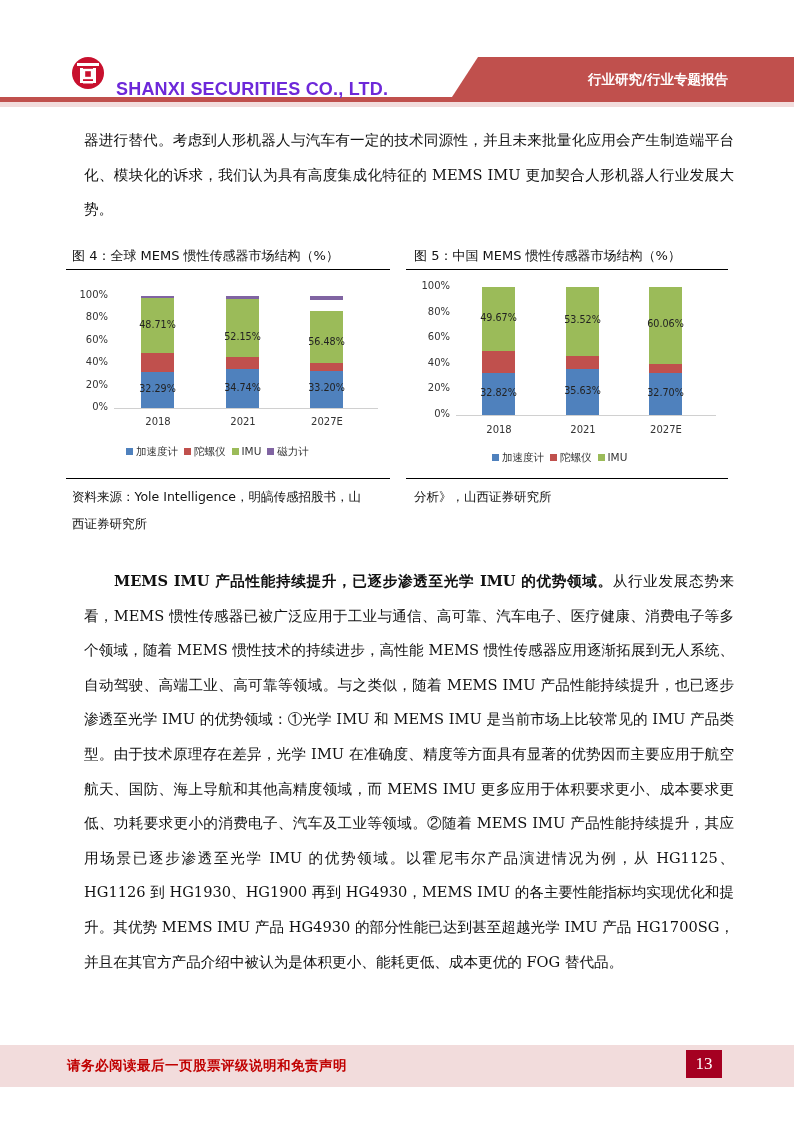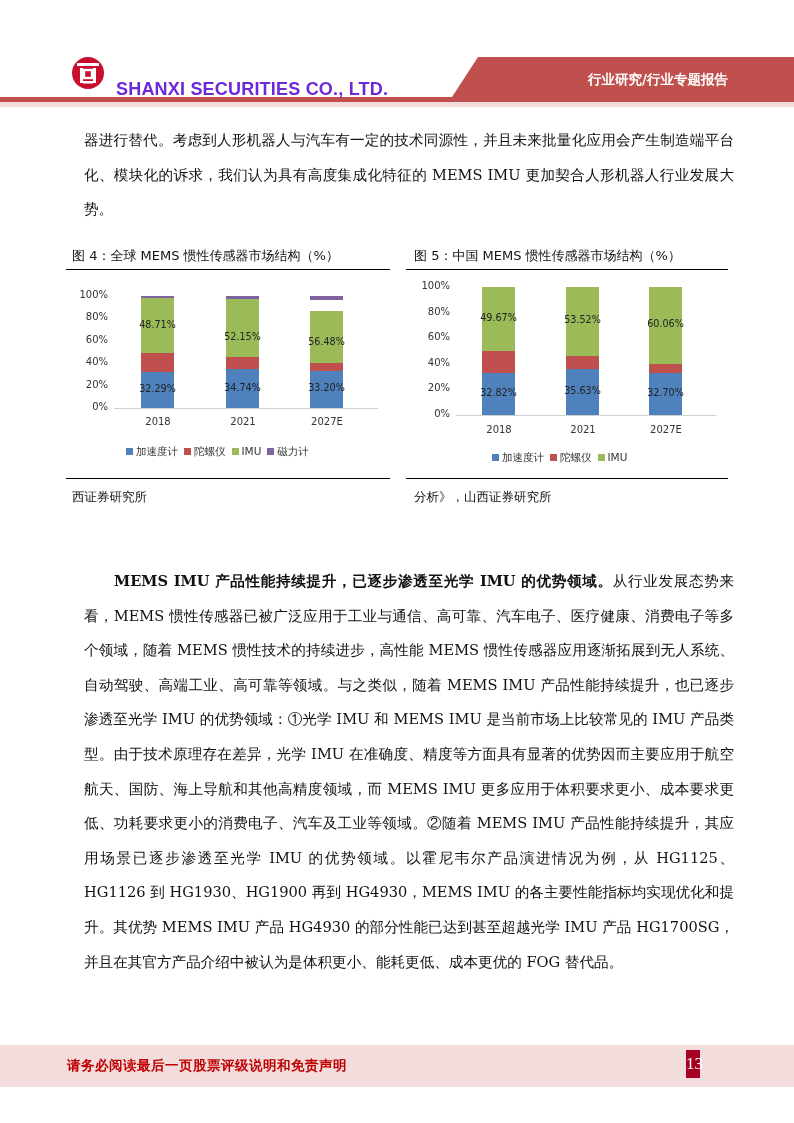--- a/index.html
+++ b/index.html
@@ -38,21 +38,21 @@
   .seglabel { position:absolute; left:-10px; width:53px; text-align:center; font-family:"DejaVu Sans", sans-serif;
               font-size:9.6px; color:#222; }
   .legend { position:absolute; font-family:"DejaVu Sans", sans-serif; font-size:10.5px; color:#333; white-space:nowrap; }
   .legend .sw { display:inline-block; width:7px; height:7px; margin-right:3px; vertical-align:0px; }
   .legend .it { margin-right:6px; }
 
   
   .footer-band { position:absolute; left:0; top:1045px; width:794px; height:42px; background:#f2dcdc; }
   .footer-text { position:absolute; left:67px; top:1057px; font-family:"DejaVu Serif", serif; font-weight:bold;
                  font-size:13.5px; color:#c00000; letter-spacing:0.5px; }
-  .page-num { position:absolute; left:686px; top:1050px; width:14px; height:28px; background:#a50021; color:#fff;
+  .page-num { position:absolute; left:686px; top:1050px; width:36px; height:28px; background:#a50021; color:#fff;
               font-family:"Liberation Serif", serif; font-size:17px; text-align:center; line-height:28px; }
 </style>
 </head>
 <body>
 
 <div class="header">
   <svg class="header-band" width="794" height="112" viewBox="0 0 794 112">
     <polygon points="478,57 794,57 794,97 452,97" fill="#c0504d"></polygon>
     <rect x="0" y="97" width="794" height="5" fill="#c0504d"></rect>
     <rect x="0" y="102" width="794" height="5" fill="#f2dcdc"></rect>
@@ -111,20 +111,21 @@
       <div class="seg" style="bottom: 44.8px; height: 52px; background: rgb(155, 187, 89);">
         <div class="seglabel" style="top: 24.6288px;">56.48%</div>
       </div>
       <div class="seg" style="bottom: 108.058px; height: 3.92px; background: rgb(128, 100, 162);"></div>
     </div>
     <div class="xtick" style="left: 231px; top: 136px;">2027E</div>
     <div class="legend" style="left: 60px; top: 165px;"><span class="it"><span class="sw" style="background: rgb(79, 129, 189);"></span><span>加速度计</span></span><span class="it"><span class="sw" style="background: rgb(192, 80, 77);"></span><span>陀螺仪</span></span><span class="it"><span class="sw" style="background: rgb(155, 187, 89);"></span><span>IMU</span></span><span class="it"><span class="sw" style="background: rgb(128, 100, 162);"></span><span>磁力计</span></span></div>
   </div>
 <div class="fig-rule" style="left:66px; top:478px; width:324px;"></div>
 <div class="fig-src" style="left:72px; top:483px;">
+  <div>资料来源：Yole Intelligence，明皜传感招股书，山</div>
   <div>西证券研究所</div>
 </div>
 
 <div class="fig-title" style="left:414px; top:247px;">图 5：中国 MEMS 惯性传感器市场结构（%）</div>
 <div class="fig-rule" style="left:406px; top:269px; width:322px;"></div>
 <div class="chart" id="chart1" style="left:406px; top:272px; width:322px; height:198px;">
     <div class="ytick" style="left: 10px; top: 8px;">100%</div>
     <div class="ytick" style="left: 10px; top: 33.6px;">80%</div>
     <div class="ytick" style="left: 10px; top: 59.2px;">60%</div>
     <div class="ytick" style="left: 10px; top: 84.8px;">40%</div>

